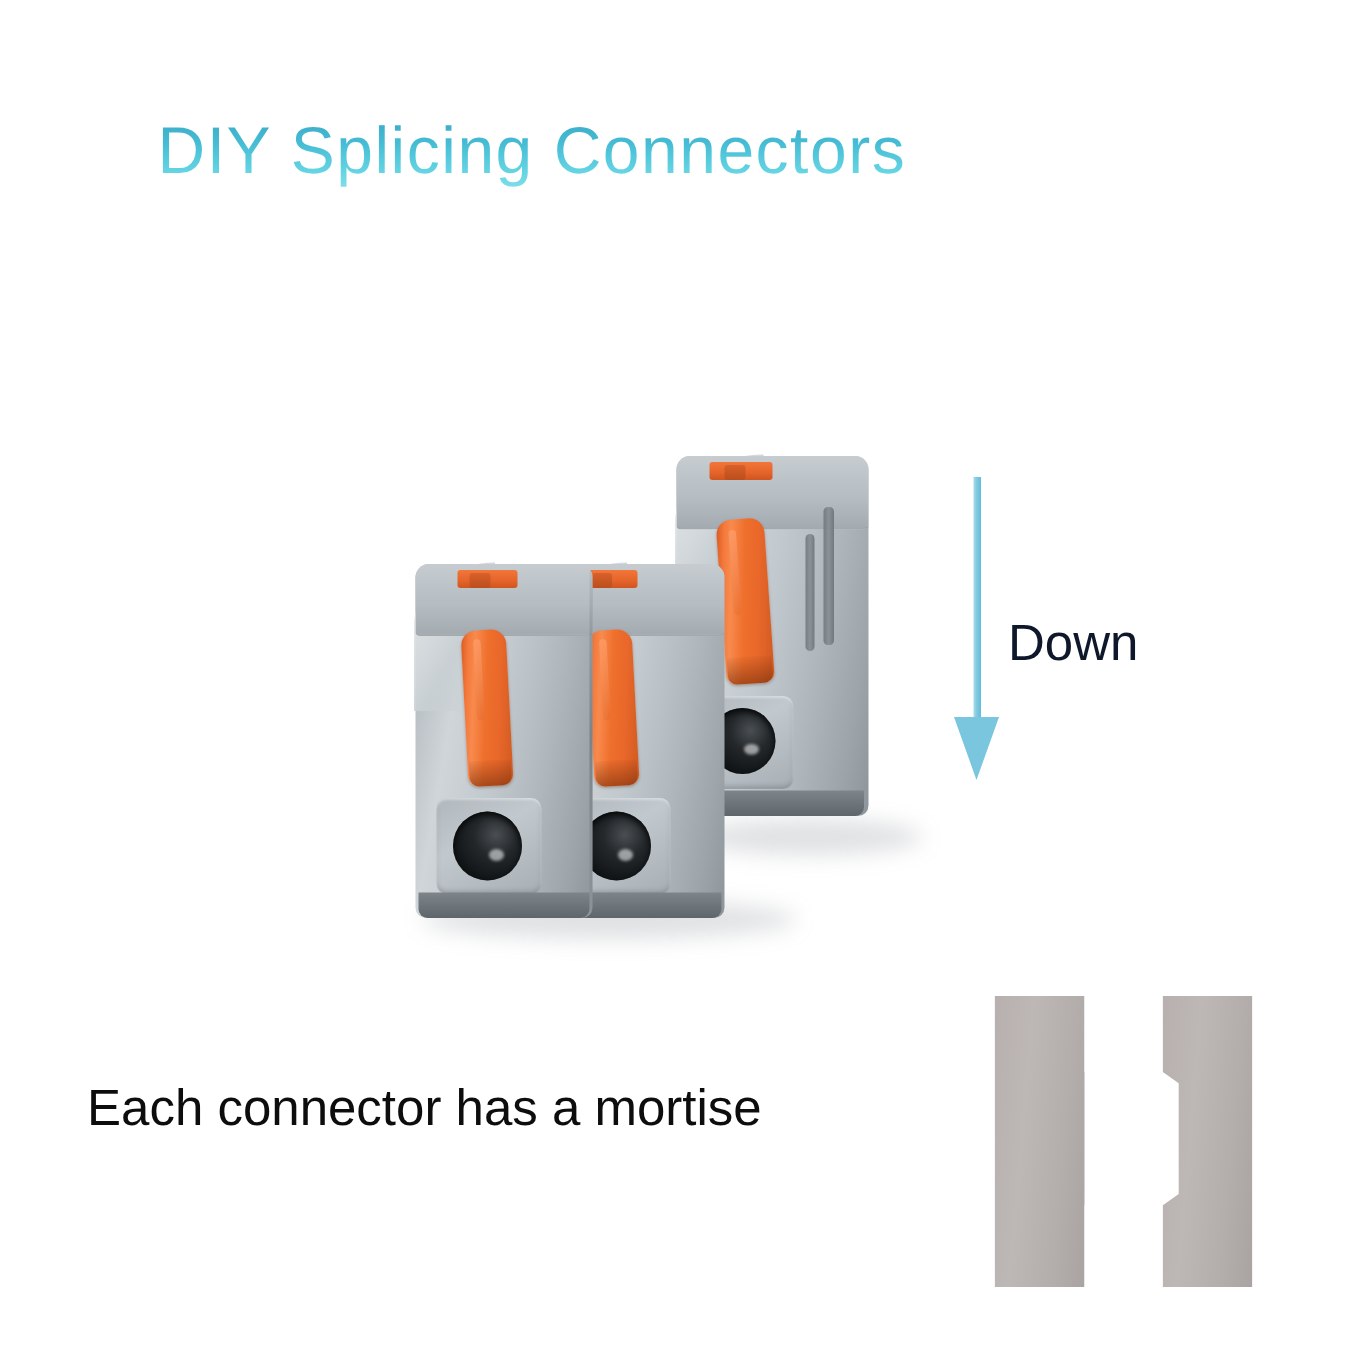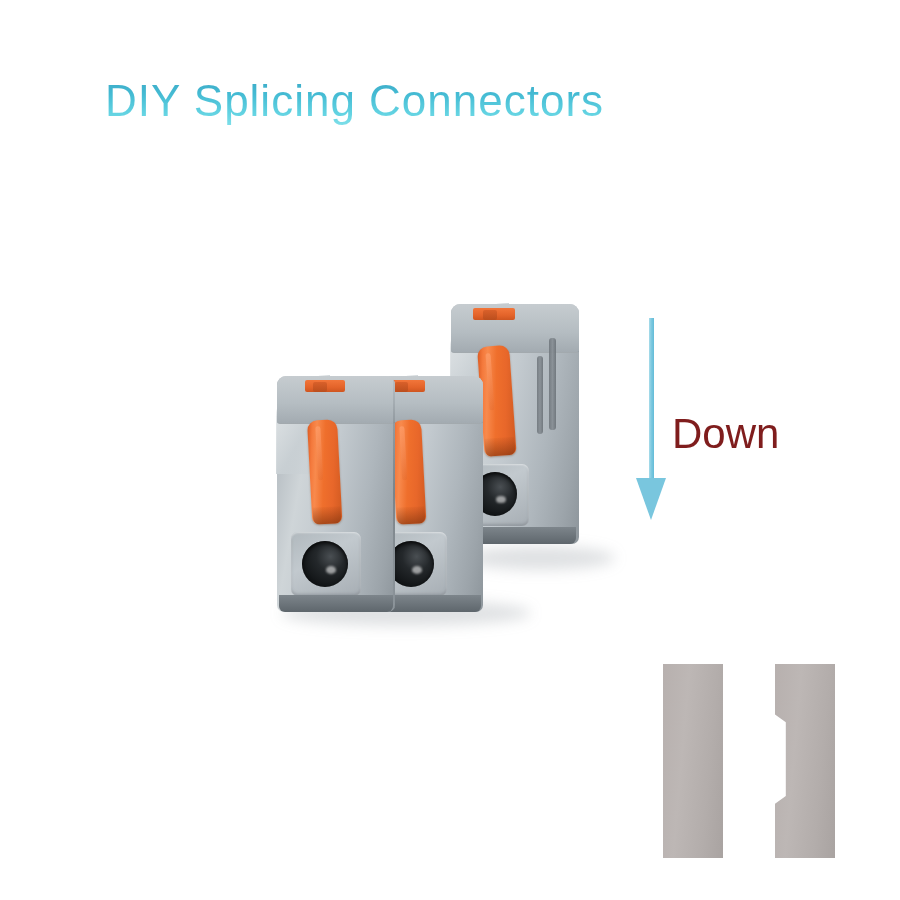--- a/index.html
+++ b/index.html
@@ -208,22 +208,22 @@
     width: 0;
     height: 0;
     border-left: 15px solid transparent;
     border-right: 15px solid transparent;
     border-top: 42px solid #79c6de;
   }
   #down-label {
     position: absolute;
     left: 42px;
     top: 92px;
-    font-size: 42px;
-    color: #7f1d1d;
+    font-size: 34px;
+    color: #0f172a;
     white-space: nowrap;
   }
 
   
   #caption {
     position: absolute;
     left: 58px;
     top: 706px;
     width: 580px;
     font-size: 34px;
@@ -343,20 +343,21 @@
 
   </div>
 
   <div id="arrow-group">
     <div id="arrow-shaft"></div>
     <div id="arrow-head"></div>
     <div id="down-label">Down</div>
   </div>
 
   <div id="caption">
+    <div>Each connector has a mortise</div>
   </div>
 
   <div id="mortise-tenon">
     <div id="tenon-piece" class="mt-piece"></div>
     <div id="mortise-piece" class="mt-piece"></div>
   </div>
 
 </div>
 
 </body></html>

